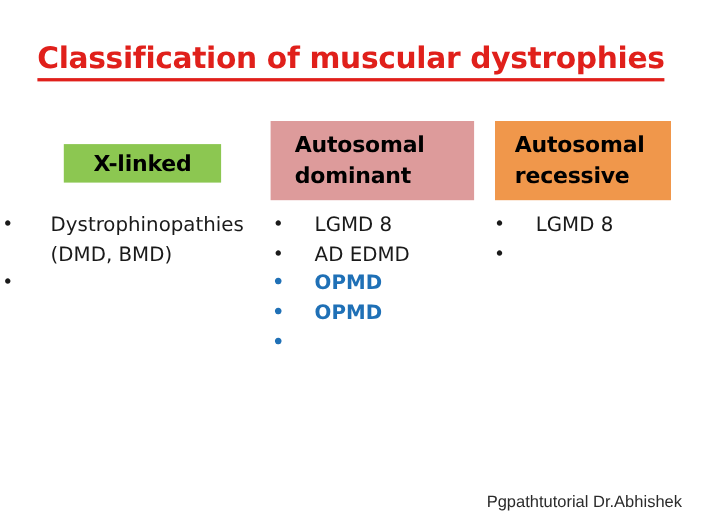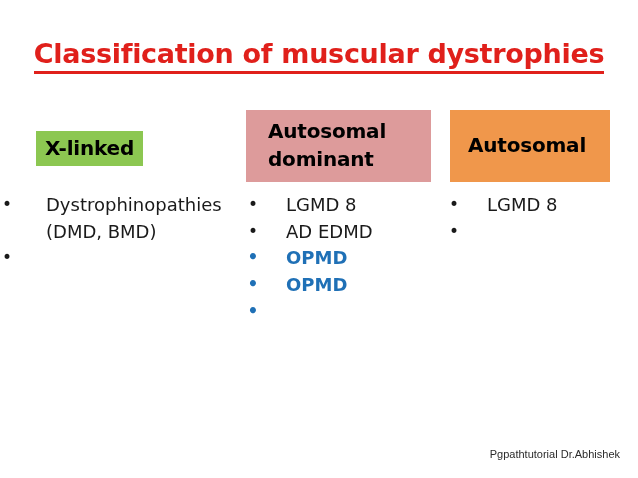--- a/index.html
+++ b/index.html
@@ -49,23 +49,23 @@
     align-items: center;
     justify-content: center;
     font-family: "DejaVu Sans", sans-serif;
     font-weight: bold;
     font-size: 20px;
     color: #000000;
     line-height: 1.38;
     letter-spacing: -0.2px;
   }
   #cat-box-xlinked {
-    left: 36px;
+    left: 58px;
     top: 131px;
-    width: 107px;
+    width: 143px;
     height: 35px;
     background: #8cc751;
   }
   #cat-box-ad {
     left: 246px;
     top: 110px;
     width: 185px;
     height: 72px;
     background: #dd9b9b;
     align-items: flex-start;
@@ -120,21 +120,21 @@
     color: #1f70b6;
     font-weight: bold;
   }
 
   
   #footer-credit {
     position: absolute;
     right: 18px;
     top: 448px;
     font-family: "Liberation Sans", sans-serif;
-    font-size: 11px;
+    font-size: 15px;
     color: #2b2b2b;
     white-space: nowrap;
   }
 </style>
 </head>
 <body>
 
 <div id="slide">
 
   <div id="slide-title">
@@ -145,20 +145,21 @@
     <span>X-linked</span>
   </div>
 
   <div class="cat-box" id="cat-box-ad">
     <span>Autosomal</span>
     <span>dominant</span>
   </div>
 
   <div class="cat-box" id="cat-box-ar">
     <span>Autosomal</span>
+    <span>recessive</span>
   </div>
 
   <div class="column" id="column-xlinked">
     <div class="bullet-row">
       <span class="bullet-dot">•</span>
       <span class="bullet-text">Dystrophinopathies
 (DMD, BMD)</span>
     </div>
     <div class="bullet-row">
       <span class="bullet-dot">•</span>

